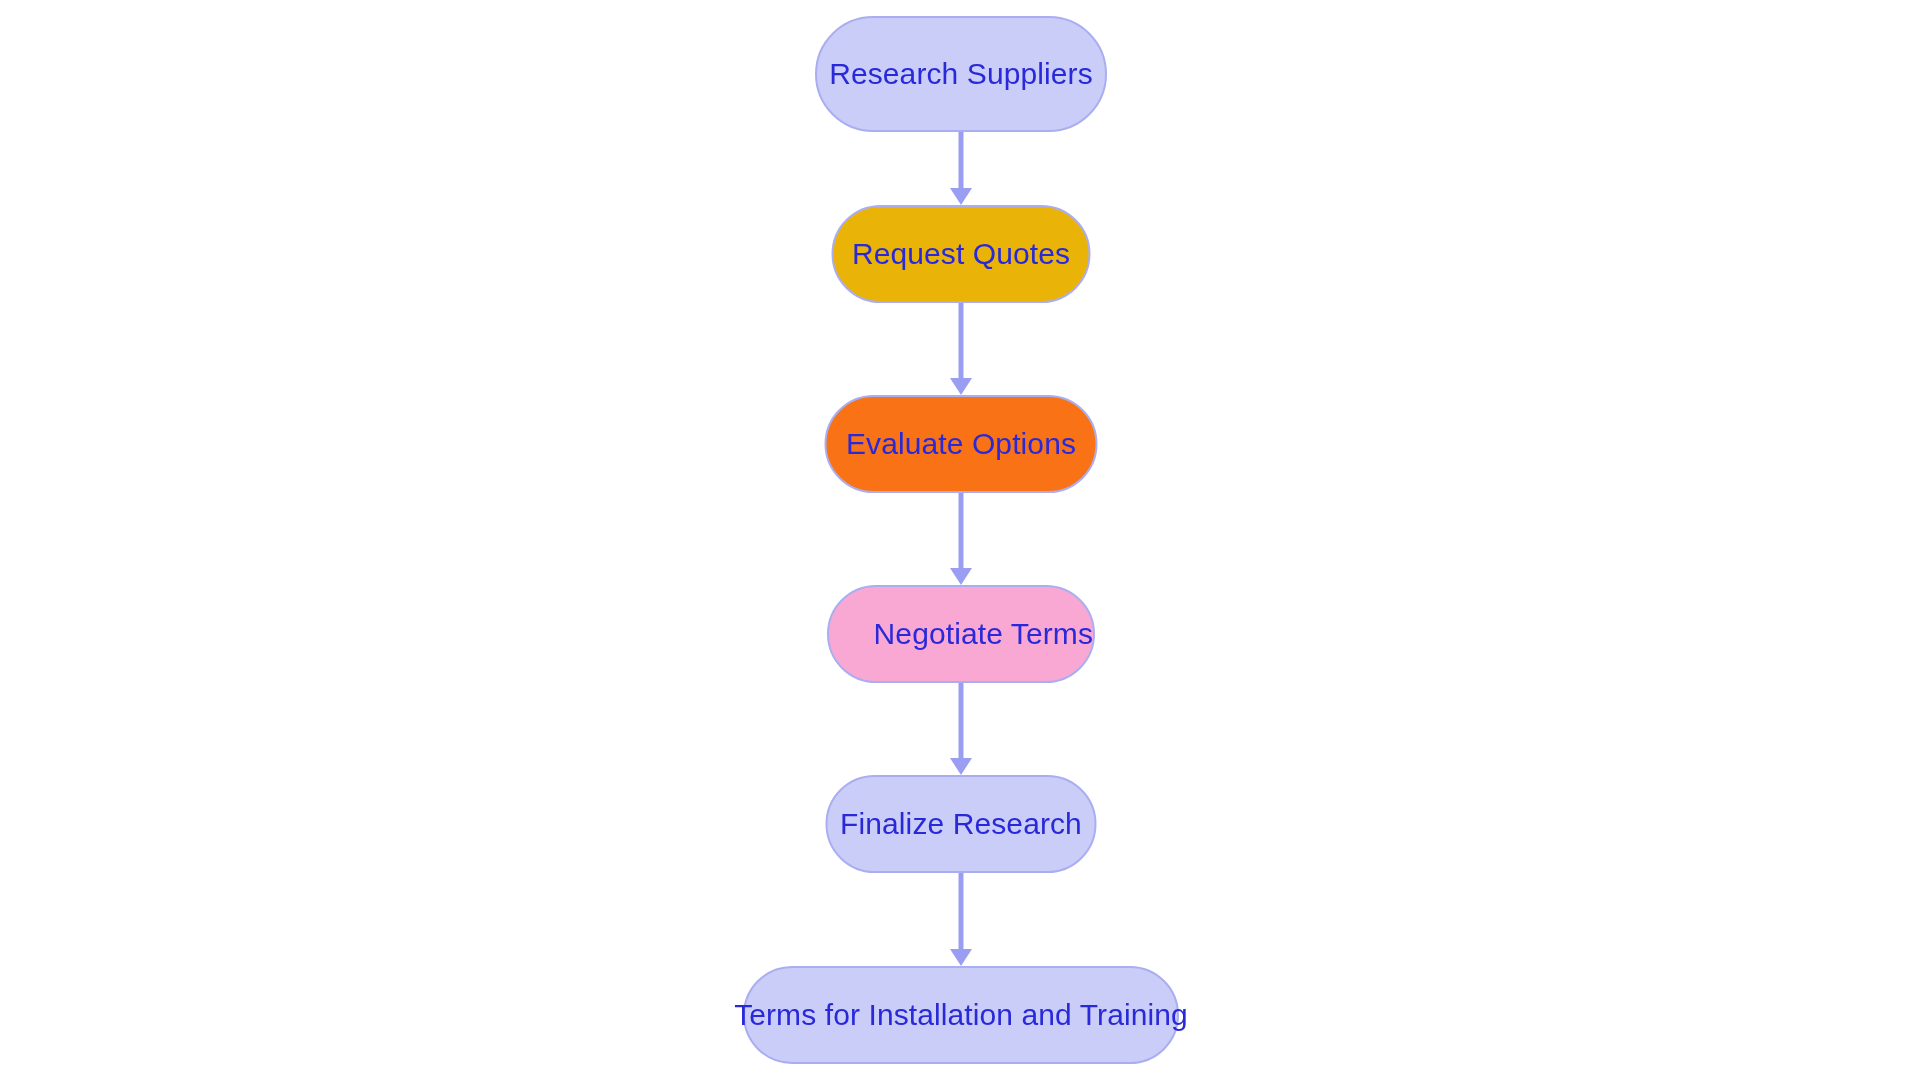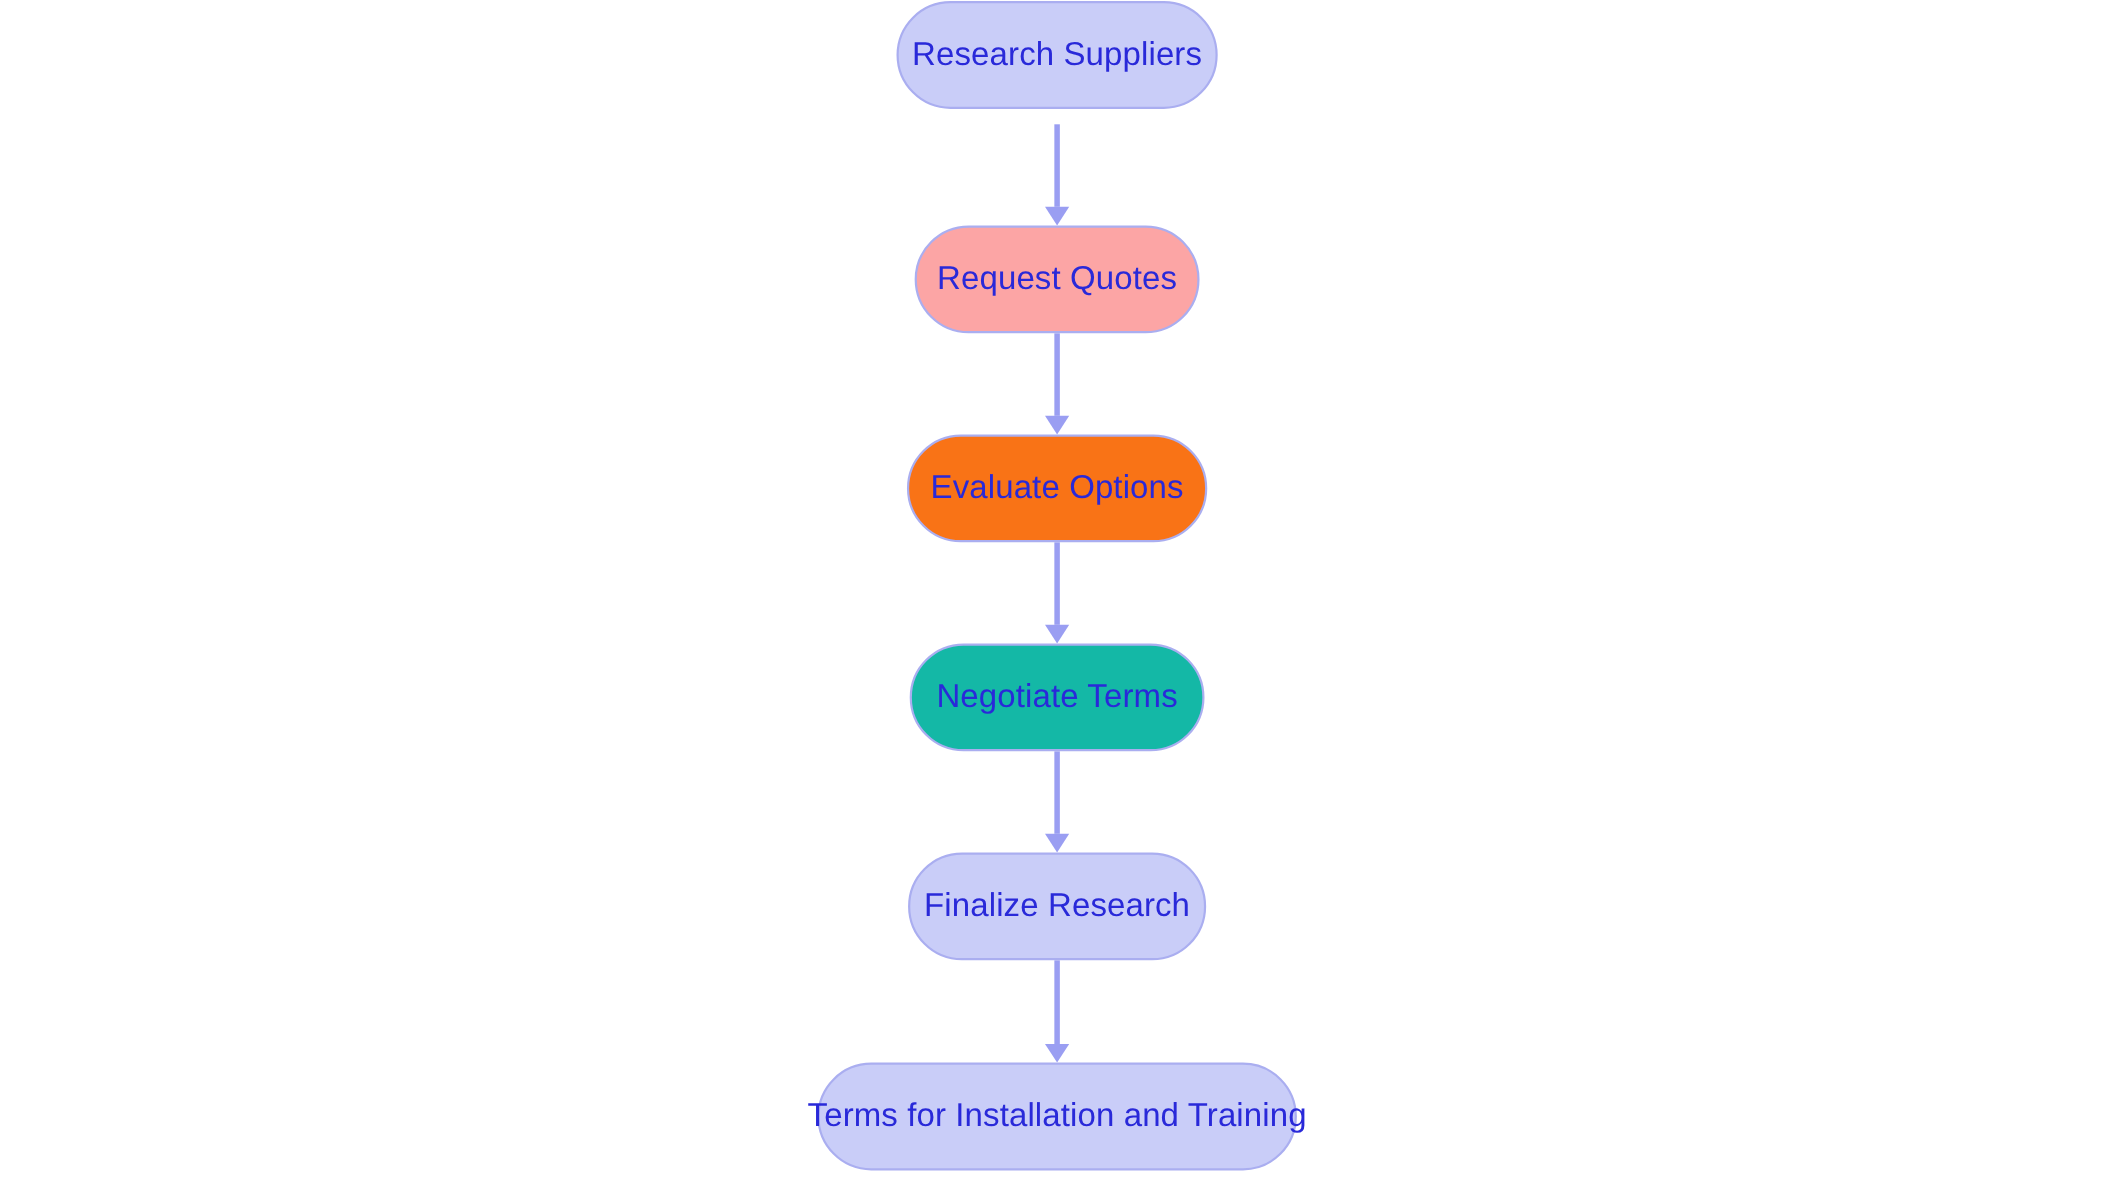--- a/index.html
+++ b/index.html
@@ -88,30 +88,30 @@
           <polygon points="950,758 972,758 961,775" fill="#9a9ef2"></polygon>
         </g>
         <g>
           <line x1="961" y1="873" x2="961" y2="949" stroke="#9a9ef2" stroke-width="5"></line>
           <polygon points="950,949 972,949 961,966" fill="#9a9ef2"></polygon>
         </g>
       </g>
   </svg>
 
   <div id="node-layer">
-      <div class="flow-node" style="left: 961px; top: 1px; width: 292px; height: 98px; background: rgb(201, 205, 248); border-color: rgb(170, 174, 240); border-width: 2px;">
+      <div class="flow-node" style="left: 961px; top: 16px; width: 292px; height: 116px; background: rgb(201, 205, 248); border-color: rgb(170, 174, 240); border-width: 2px;">
         <span class="flow-node-label" style="color: rgb(41, 41, 217); font-size: 30px;">Research Suppliers</span>
       </div>
-      <div class="flow-node" style="left: 961px; top: 205px; width: 259px; height: 98px; background: #fca5a5; border-color: rgb(170, 174, 240); border-width: 2px;">
+      <div class="flow-node" style="left: 961px; top: 205px; width: 259px; height: 98px; background: #eab308; border-color: rgb(170, 174, 240); border-width: 2px;">
         <span class="flow-node-label" style="color: rgb(41, 41, 217); font-size: 30px;">Request Quotes</span>
       </div>
       <div class="flow-node" style="left: 961px; top: 395px; width: 273px; height: 98px; background: #f97316; border-color: rgb(170, 174, 240); border-width: 2px;">
         <span class="flow-node-label" style="color: rgb(41, 41, 217); font-size: 30px;">Evaluate Options</span>
       </div>
-      <div class="flow-node" style="left: 961px; top: 585px; width: 268px; height: 98px; background: #14b8a6; border-color: rgb(170, 174, 240); border-width: 2px;">
+      <div class="flow-node" style="left: 961px; top: 585px; width: 268px; height: 98px; background: #f9a8d4; border-color: rgb(170, 174, 240); border-width: 2px; justify-content: flex-end;">
         <span class="flow-node-label" style="color: rgb(41, 41, 217); font-size: 30px;">Negotiate Terms</span>
       </div>
       <div class="flow-node" style="left: 961px; top: 775px; width: 271px; height: 98px; background: rgb(201, 205, 248); border-color: rgb(170, 174, 240); border-width: 2px;">
         <span class="flow-node-label" style="color: rgb(41, 41, 217); font-size: 30px;">Finalize Research</span>
       </div>
       <div class="flow-node" style="left: 961px; top: 966px; width: 436px; height: 98px; background: rgb(201, 205, 248); border-color: rgb(170, 174, 240); border-width: 2px;">
         <span class="flow-node-label" style="color: rgb(41, 41, 217); font-size: 30px;">Terms for Installation and Training</span>
       </div>
     </div>
 

